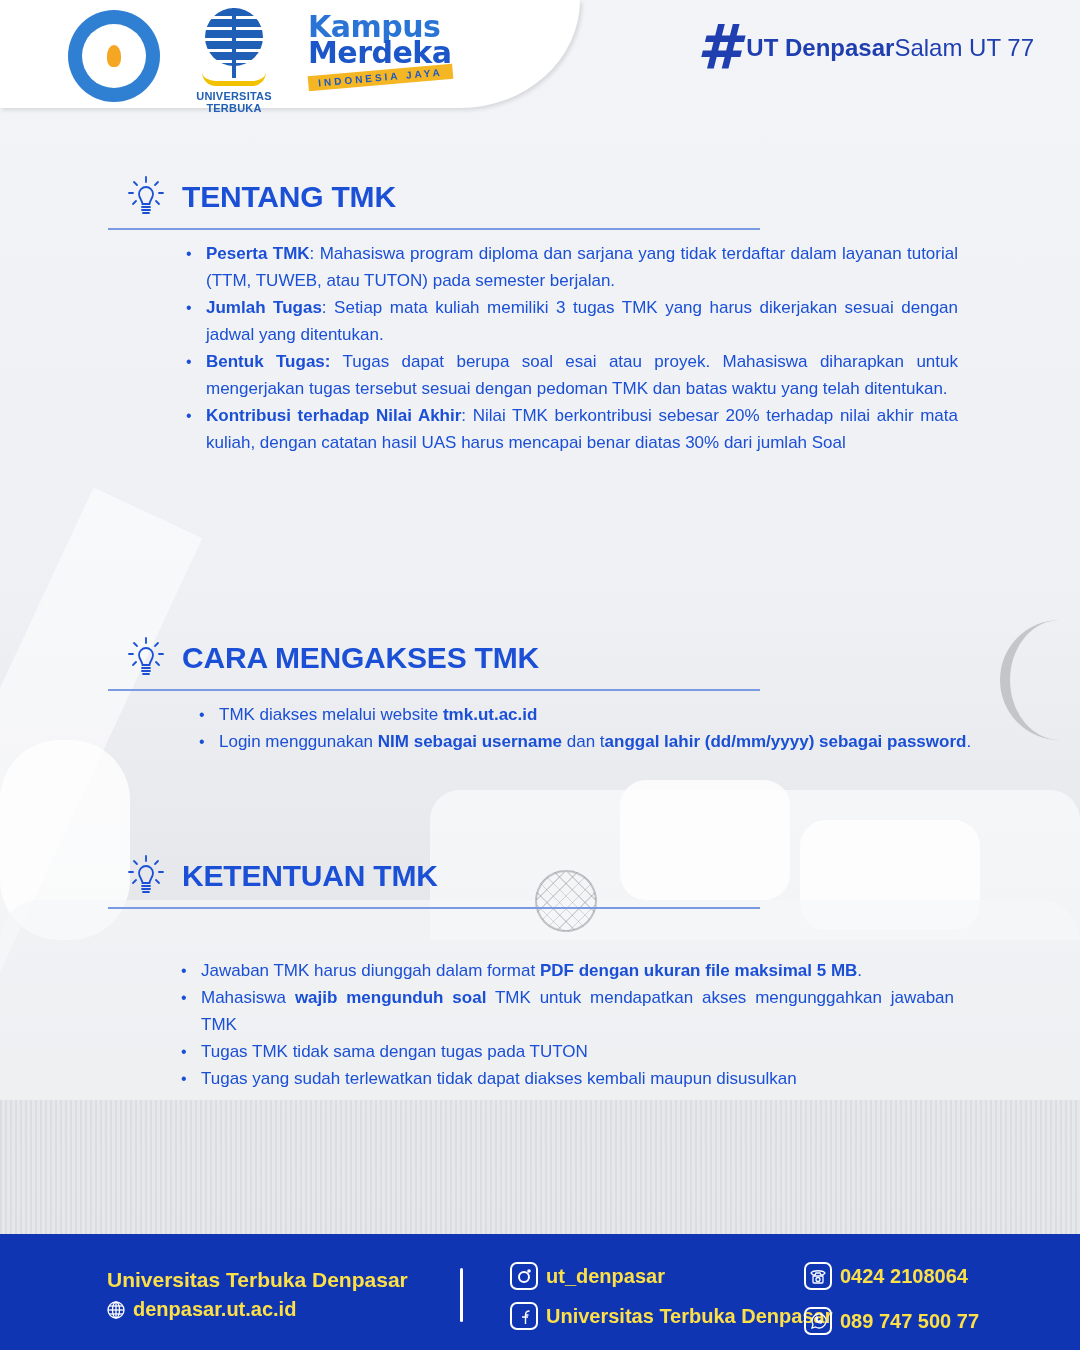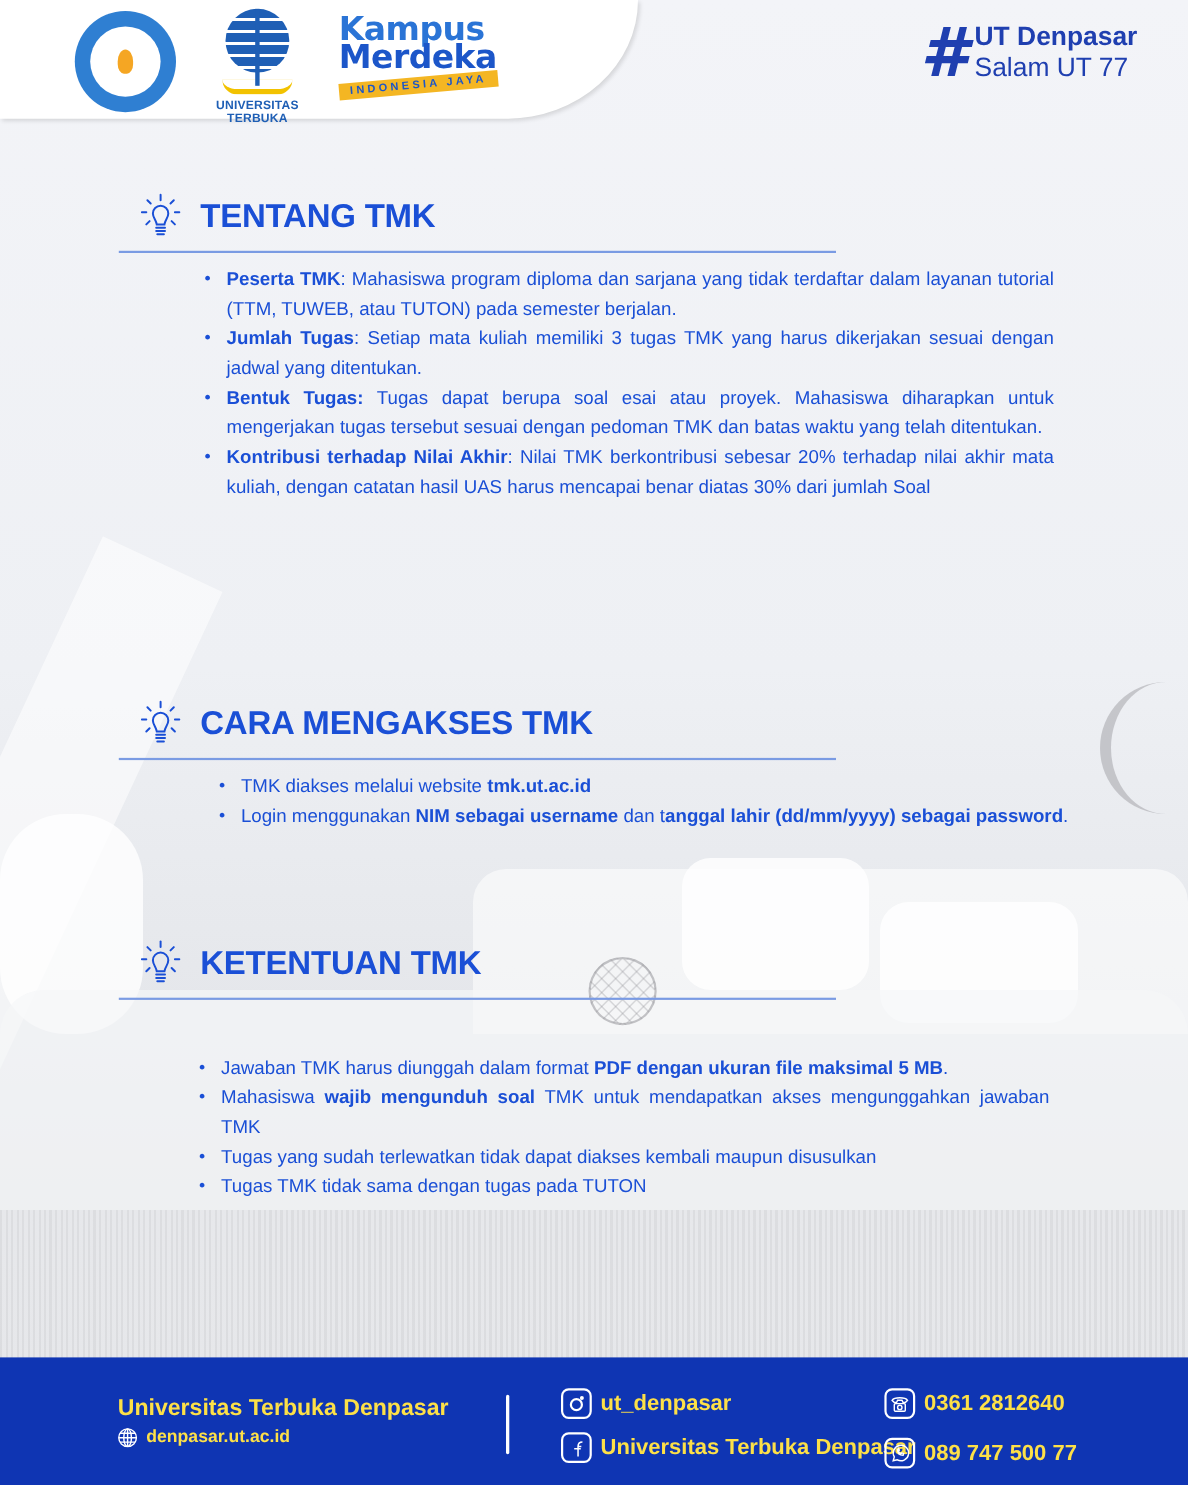--- a/index.html
+++ b/index.html
@@ -37,21 +37,21 @@
   .logo-ut-text { font-family: "Liberation Sans", sans-serif; font-weight: bold; font-size: 11px; color: #1f5fb5; margin-top: 4px; letter-spacing: 0.2px; }
   .logo-km { position: absolute; left: 308px; top: 14px; width: 160px; z-index: 3; }
   .logo-km-line { font-family: "DejaVu Sans", sans-serif; font-weight: bold; font-size: 30px; line-height: 26px; letter-spacing: -0.5px; }
   .logo-km-line.l1 { color: #2a74d6; }
   .logo-km-line.l2 { color: #1c56c9; }
   .logo-km-band { display: inline-block; margin-top: 4px; background: #f4b623; color: #1c56c9; font-size: 10px; font-weight: bold;
     letter-spacing: 3px; padding: 2px 10px; transform: rotate(-5deg); }
 
   .hashtag { position: absolute; right: 46px; top: 20px; display: flex; align-items: center; gap: 6px; color: #1f3fb0; z-index: 3; }
   .hash-glyph { font-family: "DejaVu Sans", sans-serif; font-weight: bold; font-size: 62px; line-height: 56px; color: #1f3fb0; font-style: italic; }
-  .hash-text { display: flex; flex-direction: column; }
+  .hash-text { display: flex; }
   .hash-line1 { font-weight: bold; font-size: 24px; line-height: 28px; }
   .hash-line2 { font-size: 24px; line-height: 28px; }
 
   
   .section { position: absolute; left: 108px; width: 870px; z-index: 2; }
   .section-head { display: flex; align-items: center; height: 46px; }
   .bulb { width: 40px; height: 44px; margin-left: 18px; margin-right: 16px; }
   .section-title { font-family: "Liberation Sans", sans-serif; font-weight: bold; font-size: 30px; color: #1a4fd6; letter-spacing: -0.2px; }
   .section-rule { width: 652px; height: 2px; background: #7a9be3; margin-top: 8px; }
   .bullets { list-style: none; margin-top: 10px; }
@@ -62,21 +62,21 @@
   #sec1 { top: 174px; }
   #sec1 .bullets { margin-left: 98px; width: 752px; }
   #sec2 { top: 635px; }
   #sec2 .bullets { margin-left: 111px; width: 753px; }
   #sec3 { top: 853px; }
   #sec3 .bullets { margin-left: 93px; width: 753px; margin-top: 48px; }
 
   
   .footer { position: absolute; left: 0; top: 1234px; width: 1080px; height: 116px; background: #0f35b3; color: #fde047; z-index: 2; }
   .f-org { position: absolute; left: 107px; top: 34px; font-weight: bold; font-size: 21px; }
-  .f-web { position: absolute; left: 107px; top: 64px; display: flex; align-items: center; gap: 8px; font-size: 16px; font-weight: bold; }
+  .f-web { position: absolute; left: 107px; top: 64px; display: flex; align-items: center; gap: 8px; font-size: 20px; font-weight: bold; }
   .f-divider { position: absolute; left: 460px; top: 34px; width: 3px; height: 54px; background: #ffffff; border-radius: 2px; }
   .f-item { position: absolute; display: flex; align-items: center; gap: 8px; font-size: 20px; font-weight: bold; }
   .ic-box { width: 28px; height: 28px; border: 2px solid #ffffff; border-radius: 7px; display: flex; align-items: center; justify-content: center; }
   .ic-box svg { width: 18px; height: 18px; }
 </style>
 </head>
 <body>
 
 <div class="bg-layer">
   <div class="bg-stripe" style="left:-60px;top:480px;width:120px;height:700px;transform:rotate(25deg);"></div>
@@ -182,22 +182,22 @@
       <line x1="16" y1="32" x2="24" y2="32"></line>
         <line x1="16" y1="35" x2="24" y2="35"></line>
         <line x1="17" y1="38" x2="23" y2="38"></line>
     </svg>
     <span class="section-title">KETENTUAN TMK</span>
   </div>
   <div class="section-rule"></div>
   <ul class="bullets">
     <li><span>Jawaban TMK harus diunggah dalam format </span><b>PDF dengan ukuran file maksimal 5 MB</b><span>.</span></li>
     <li><span>Mahasiswa </span><b>wajib mengunduh soal</b><span> TMK untuk mendapatkan akses mengunggahkan jawaban TMK</span></li>
+    <li><span>Tugas TMK tidak sama dengan tugas pada TUTON</span></li>
     <li><span>Tugas yang sudah terlewatkan tidak dapat diakses kembali maupun disusulkan</span></li>
-    <li><span>Tugas TMK tidak sama dengan tugas pada TUTON</span></li>
   </ul>
 </div>
 
 <div class="footer">
   <div class="f-org">Universitas Terbuka Denpasar</div>
   <div class="f-web">
     <svg width="18" height="18" viewBox="0 0 18 18" fill="none" stroke="#ffffff" stroke-width="1.3">
       <circle cx="9" cy="9" r="8"></circle>
         <ellipse cx="9" cy="9" rx="3.5" ry="8"></ellipse>
         <line x1="1" y1="9" x2="17" y2="9"></line>
@@ -228,21 +228,21 @@
   </div>
 
   <div class="f-item" style="left:804px; top:28px;">
     <span class="ic-box">
       <svg viewBox="0 0 18 18" fill="none" stroke="#ffffff" stroke-width="1.3">
           <path d="M2 6 c2-3 12-3 14 0 l-2 2 h-2 l-1-2 h-4 l-1 2 h-2z"></path>
           <rect x="4" y="9" width="10" height="7" rx="1"></rect>
           <circle cx="9" cy="12.5" r="2"></circle>
         </svg>
     </span>
-    <span>0361 2812640</span>
+    <span>0424 2108064</span>
   </div>
   <div class="f-item" style="left:804px; top:73px;">
     <span class="ic-box">
       <svg viewBox="0 0 18 18" fill="none" stroke="#ffffff" stroke-width="1.3">
           <path d="M3 16 l1-3.5 a7 7 0 1 1 2.5 2.5z"></path>
           <path d="M7 6 c0 3 2 5 5 5 l0.5-1.5 -1.5-0.7 -1 0.8 c-1-0.4-1.8-1.2-2.2-2.2 l0.8-1 -0.7-1.5z"></path>
         </svg>
     </span>
     <span>089 747 500 77</span>
   </div>

